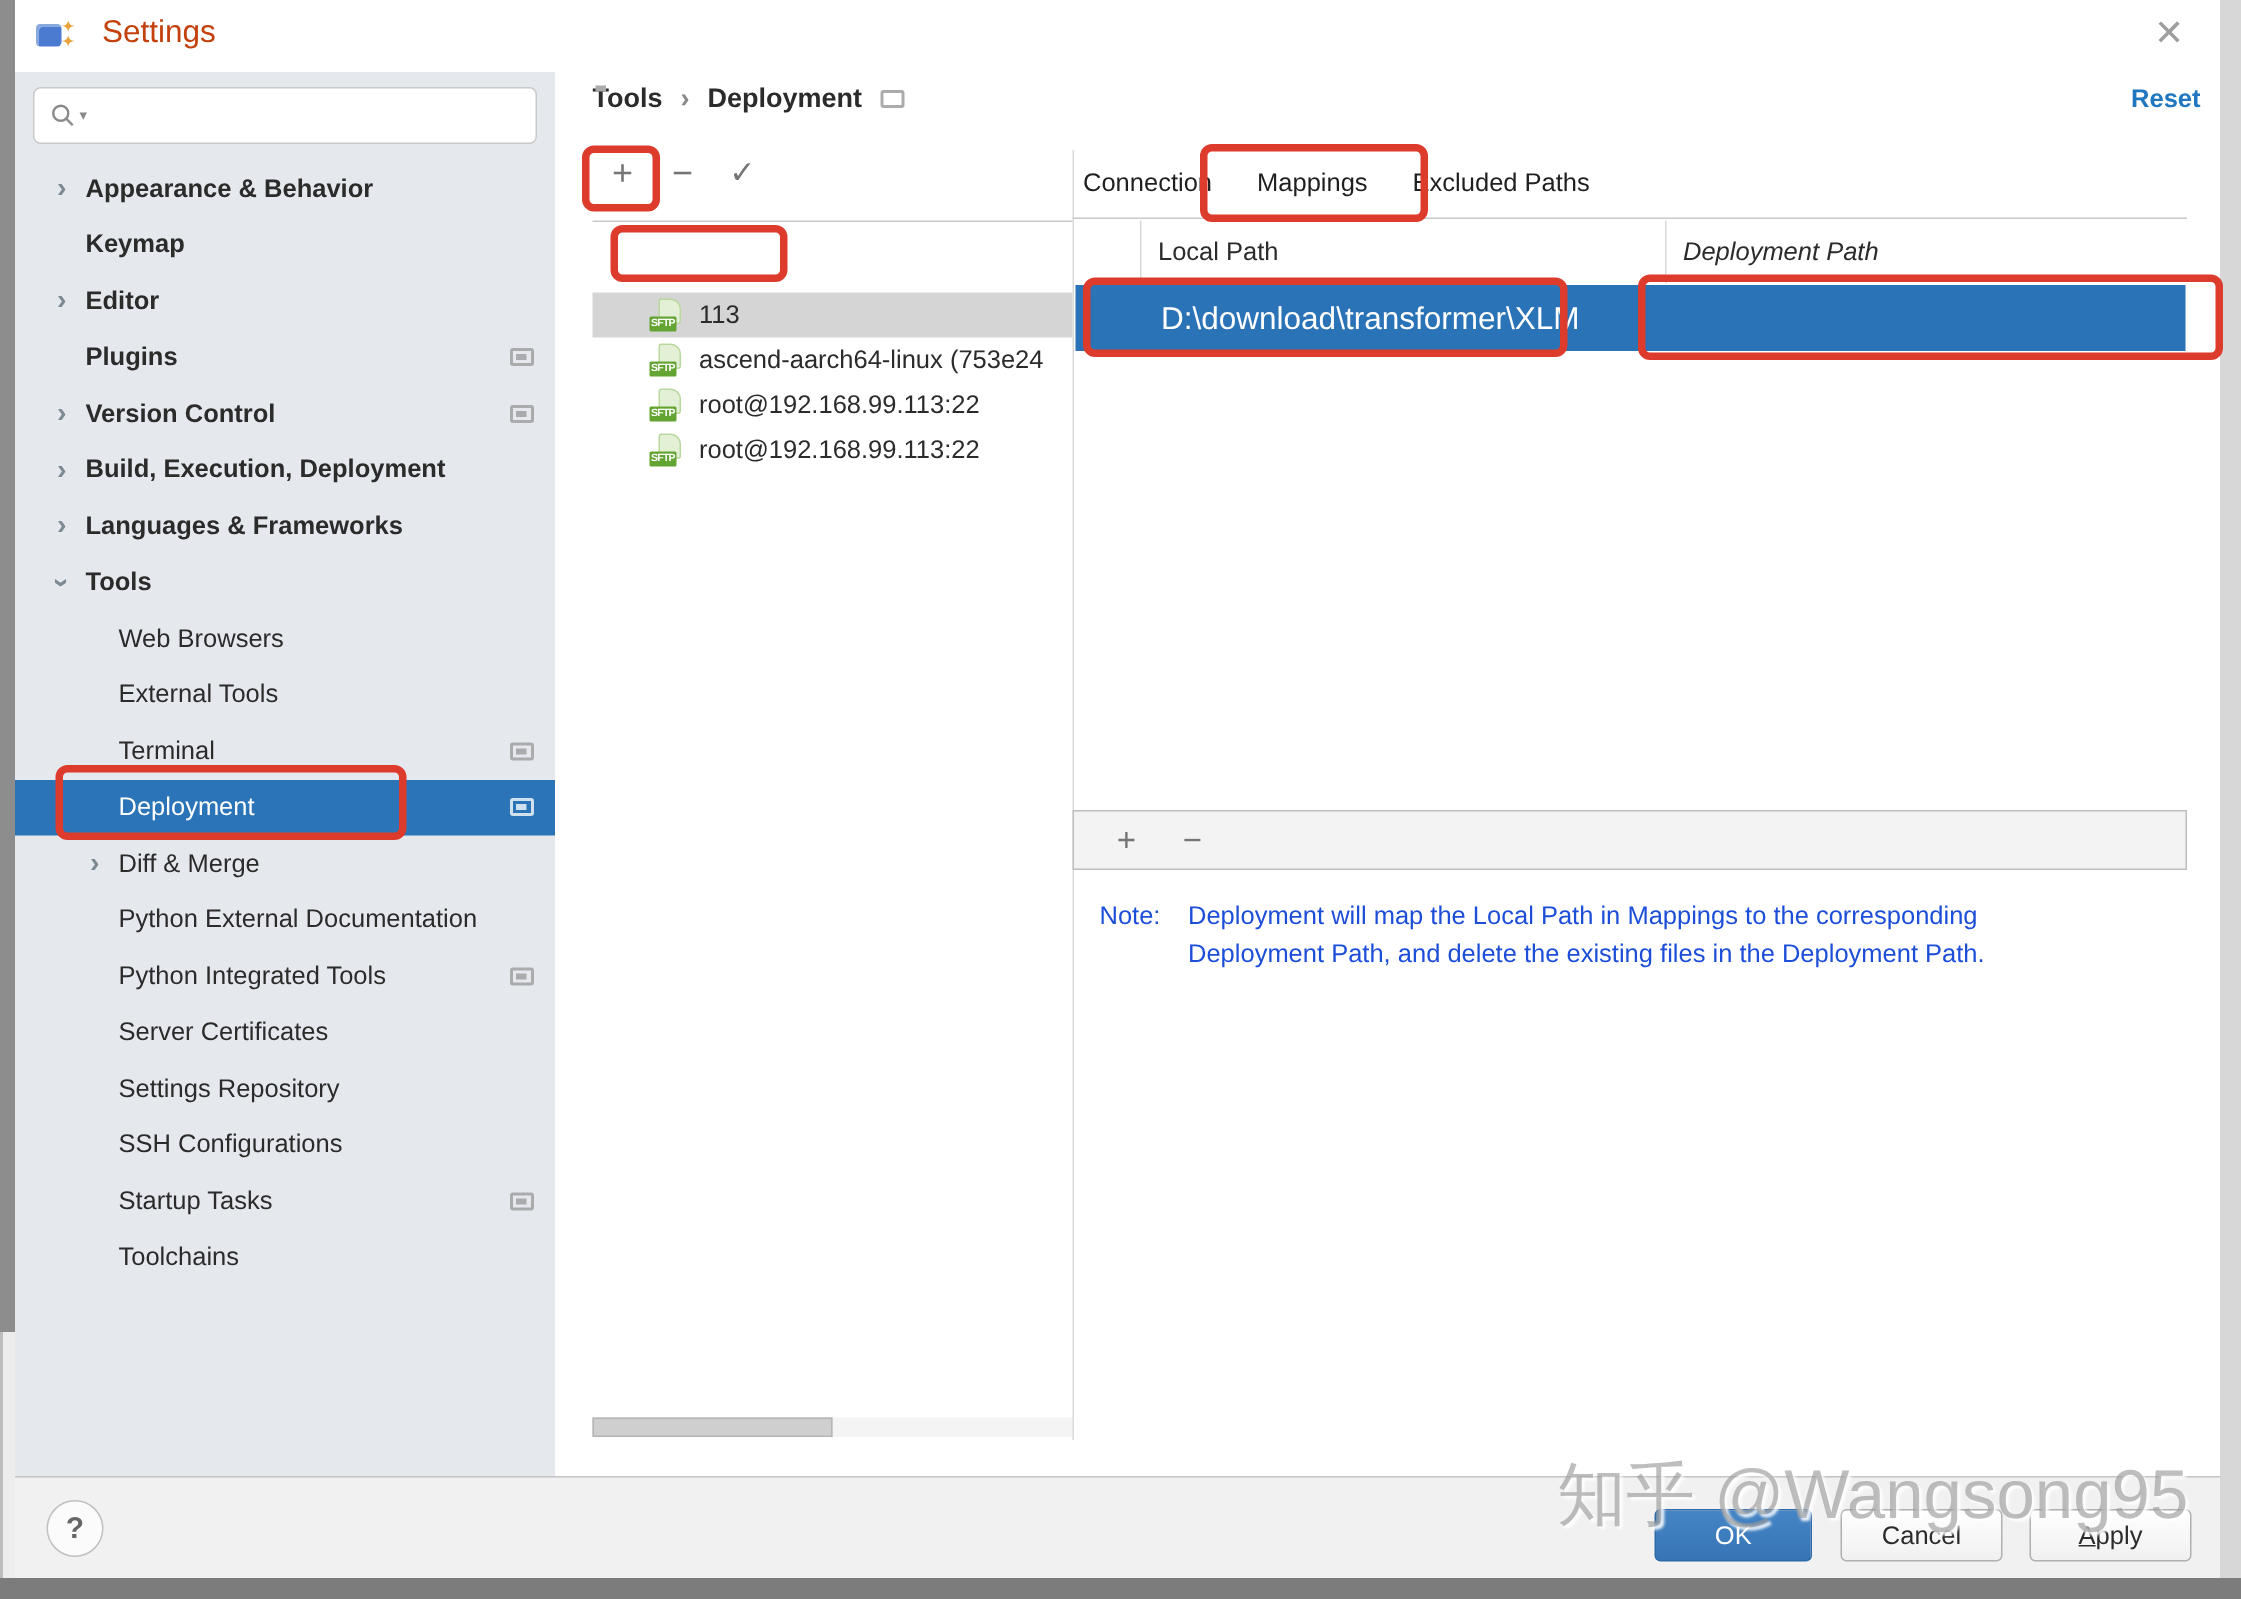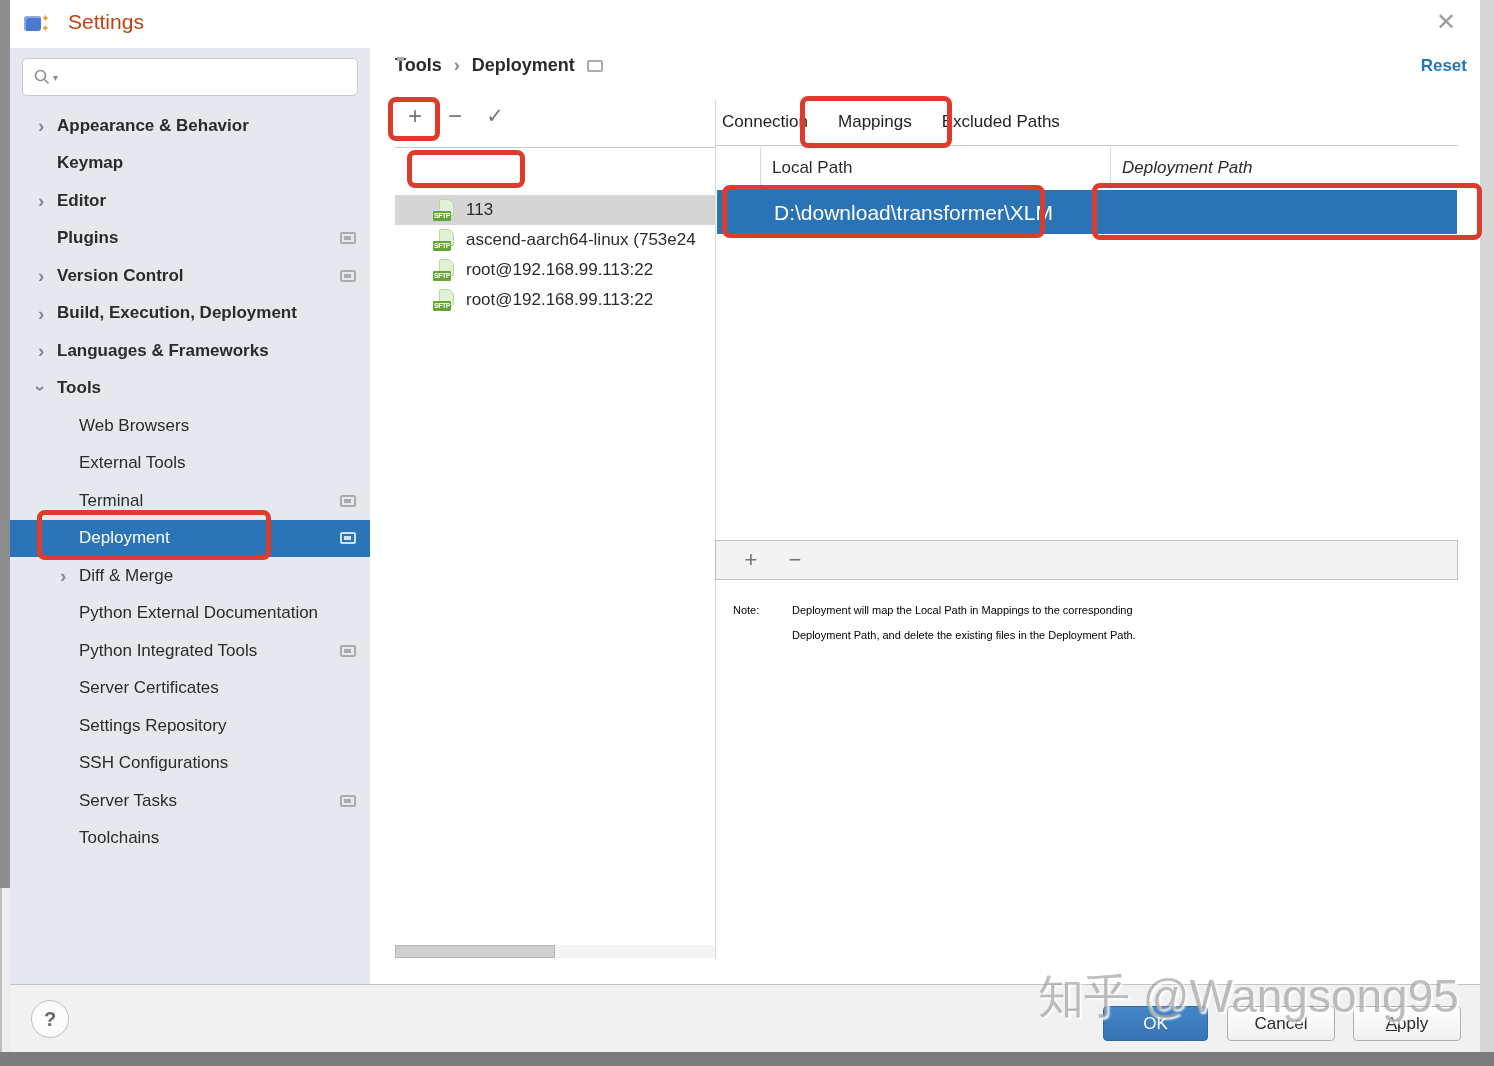--- a/index.html
+++ b/index.html
@@ -57,21 +57,21 @@
   .hscroll-thumb { background:#cfcfcf; border:1px solid #b5b5b5; cursor:pointer; }
 
   
   .tab { font-size:17px; color:#1f1f1f; cursor:pointer; }
   .vline { width:1px; background:#d9d9d9; }
   .hline { height:1px; background:#c9c9c9; }
   .th { font-size:17px; color:#2b2b2b; }
   .sel-row { background:#2b73b7; }
   .sel-cell { color:#ffffff; font-size:21px; text-align:center; white-space:nowrap; overflow:hidden; }
   .tbl-toolbar { background:#f3f3f3; border:1px solid #bdbdbd; display:flex; align-items:center; gap:18px; padding-left:22px; }
-  .note-txt { font-size:11px; color:#000000; line-height:25px; }
+  .note-txt { font-size:17px; color:#1d4ed8; line-height:25px; }
 
   
   .footer { left:0; top:984px; width:1470px; height:68px; background:#f1f1f1; border-top:1px solid #c4c4c4; }
   .help-btn { position:absolute; left:21px; top:15px; width:38px; height:38px; border:1px solid #c0c0c0; border-radius:50%; background:#fbfbfb; color:#666; font-size:20px; font-weight:bold; text-align:center; line-height:36px; cursor:pointer; }
   .btn { position:absolute; top:21px; height:35px; border-radius:4px; font-size:17px; text-align:center; line-height:33px; cursor:pointer; }
   .btn-ok { left:1093px; width:105px; background:linear-gradient(#4585c5,#3674b5); color:#fff; font-weight:normal; border:1px solid #2e6aa8; }
   .btn-plain { background:linear-gradient(#ffffff,#f0f0f0); border:1px solid #b0b0b0; color:#2b2b2b; }
   .btn-cancel { left:1217px; width:108px; }
   .btn-apply { left:1343px; width:108px; }
 
@@ -167,21 +167,21 @@
         <div class="tree-row lvl1">
           <span class="lab">Server Certificates</span>
         </div>
         <div class="tree-row lvl1">
           <span class="lab">Settings Repository</span>
         </div>
         <div class="tree-row lvl1">
           <span class="lab">SSH Configurations</span>
         </div>
         <div class="tree-row lvl1">
-          <span class="lab">Server Tasks</span>
+          <span class="lab">Startup Tasks</span>
           <span class="widget-icon"></span>
         </div>
         <div class="tree-row lvl1">
           <span class="lab">Toolchains</span>
         </div>
       </div>
   </div>
 
   <div class="abs" style="left:385px; top:55px; display:flex; align-items:center; gap:12px;">
     <span class="crumb">Tools</span>

